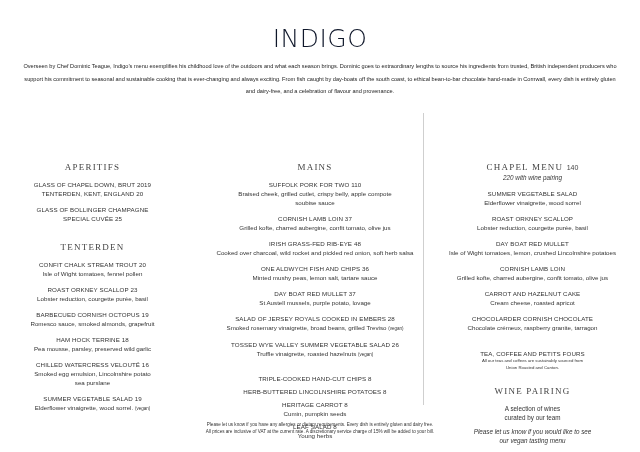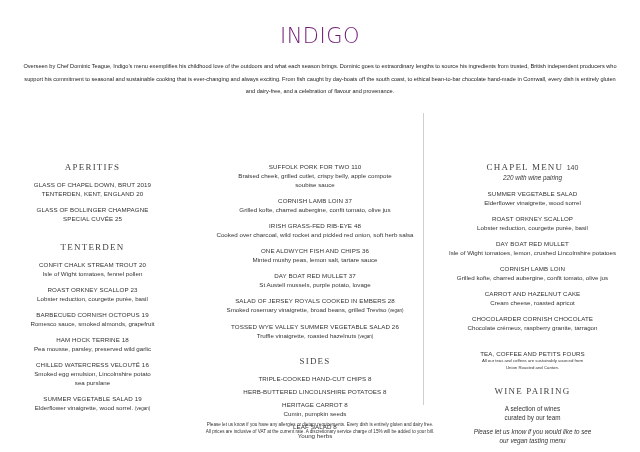--- a/index.html
+++ b/index.html
@@ -1,17 +1,17 @@
 <!DOCTYPE html>
 <html><head>
 <meta charset="utf-8">
 <style>
   html, body { margin:0; padding:0; background:#ffffff; }
   body { width:640px; height:452px; position:relative; overflow:hidden; color:#333; font-family:"Liberation Sans", sans-serif; }
-  .title { position:absolute; top:24px; left:0; width:640px; text-align:center; font-family:"DejaVu Sans", sans-serif; font-weight:200; font-size:21px; color:#701a75; letter-spacing:0.5px; }
+  .title { position:absolute; top:24px; left:0; width:640px; text-align:center; font-family:"DejaVu Sans", sans-serif; font-weight:200; font-size:25px; color:#0f172a; letter-spacing:0.5px; }
   .intro { position:absolute; top:60px; left:22px; width:596px; text-align:center; font-size:5.6px; line-height:12.5px; color:#222; }
   .col { position:absolute; text-align:center;margin-top:48px; }
   .col-left { left:10px; width:165px; top:114px; }
   .col-mid { left:190px; width:250px; top:114px; }
   .col-right { left:425px; width:215px; top:114px; }
   .sec-h { font-family:"Liberation Serif", serif; font-size:9px; letter-spacing:1.2px; color:#444; margin-bottom:8px; }
   .sec-h .price { font-family:"Liberation Sans", sans-serif; font-size:7px; letter-spacing:0; }
   .item { margin-bottom:7px; }
   .item-name { font-size:6.2px; line-height:9px; color:#333; letter-spacing:0.1px; }
   .item-desc { font-size:6.2px; line-height:9px; color:#333; }
@@ -63,20 +63,21 @@
     <div class="item-desc">Smoked egg emulsion, Lincolnshire potato</div>
     <div class="item-desc">sea purslane</div>
   </div>
   <div class="item">
     <div class="item-name">SUMMER VEGETABLE SALAD 19</div>
     <div class="item-desc"><span>Elderflower vinaigrette, wood sorrel.</span> <span class="vegan">(vegan)</span></div>
   </div>
 </div>
 
 <div class="col col-mid">
+  <div class="sec-h">MAINS</div>
   <div class="item">
     <div class="item-name">SUFFOLK PORK FOR TWO 110</div>
     <div class="item-desc">Braised cheek, grilled cutlet, crispy belly, apple compote</div>
     <div class="item-desc">soubise sauce</div>
   </div>
   <div class="item">
     <div class="item-name">CORNISH LAMB LOIN 37</div>
     <div class="item-desc">Grilled kofte, charred aubergine, confit tomato, olive jus</div>
   </div>
   <div class="item">
@@ -93,21 +94,20 @@
   </div>
   <div class="item">
     <div class="item-name">SALAD OF JERSEY ROYALS COOKED IN EMBERS 28</div>
     <div class="item-desc"><span>Smoked rosemary vinaigrette, broad beans, grilled Treviso</span> <span class="vegan">(vegan)</span></div>
   </div>
   <div class="item">
     <div class="item-name">TOSSED WYE VALLEY SUMMER VEGETABLE SALAD 26</div>
     <div class="item-desc"><span>Truffle vinaigrette, roasted hazelnuts</span> <span class="vegan">(vegan)</span></div>
   </div>
   <div style="height:8px"></div>
-  <div class="sec-h">SIDES</div>
   <div class="item" style="margin-bottom:4px">
     <div class="item-name">TRIPLE-COOKED HAND-CUT CHIPS 8</div>
   </div>
   <div class="item" style="margin-bottom:4px">
     <div class="item-name">HERB-BUTTERED LINCOLNSHIRE POTATOES 8</div>
   </div>
   <div class="item" style="margin-bottom:4px">
     <div class="item-name">HERITAGE CARROT 8</div>
     <div class="item-desc">Cumin, pumpkin seeds</div>
   </div>

